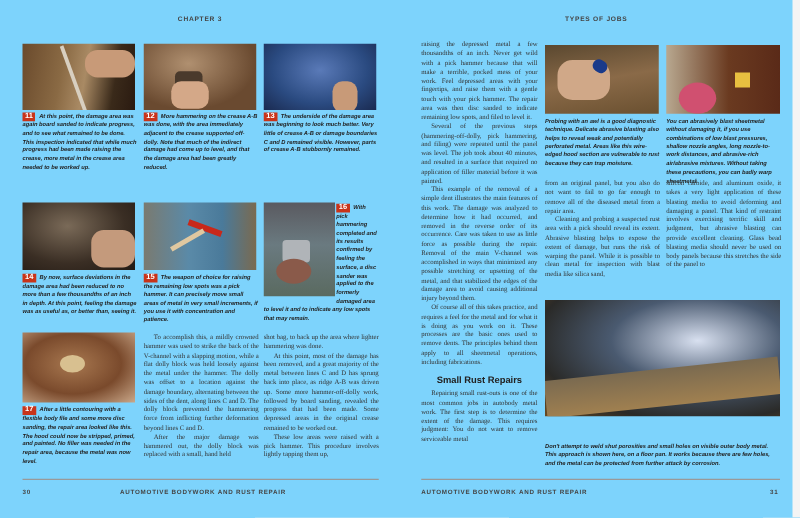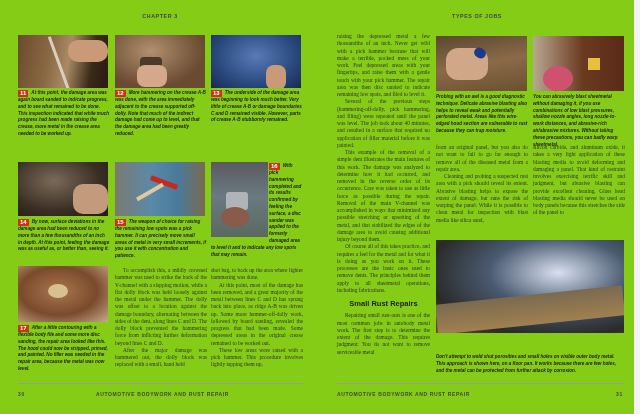--- a/index.html
+++ b/index.html
@@ -1,17 +1,17 @@
 <!DOCTYPE html>
 <html><head>
 <meta charset="utf-8">
 <style>
   html, body { margin:0; padding:0; }
   body { width:640px; height:414px; background:#f4f4f4; position:relative; overflow:hidden; font-family:"Liberation Serif", serif; color:#222; }
-  .page { position:absolute; top:0; height:414px; background:#84cc16; }
+  .page { position:absolute; top:0; height:414px; background:#7dd3fc; }
   .left { left:0; width:320px; }
   .right { left:320px; width:314px; }
   .running-head { position:absolute; top:13px; font-family:"Liberation Sans", sans-serif; font-size:5.3px; letter-spacing:0.6px; font-weight:bold; color:#444; text-align:center; width:100%; }
   .photo { position:absolute; overflow:hidden; }
   .cap { position:absolute; font-family:"Liberation Sans", sans-serif; font-style:italic; font-weight:bold; font-size:4.6px; line-height:6.8px; color:#222; }
   .badge { display:inline-block; background:#c8341a; color:#fff; font-style:normal; font-size:6px; font-weight:bold; padding:0 2px; margin-right:3px; line-height:7px; vertical-align:top; }
   .body { position:absolute; font-size:5.4px; line-height:7.25px; text-align:justify; color:#333; }
   .body p { margin:0; text-indent:8px; }
   .body p.noindent { text-indent:0; }
   .h2 { font-family:"Liberation Sans", sans-serif; font-weight:bold; font-size:7.5px; text-align:center; margin:6px 0 5px; color:#222; text-indent:0 !important; }

